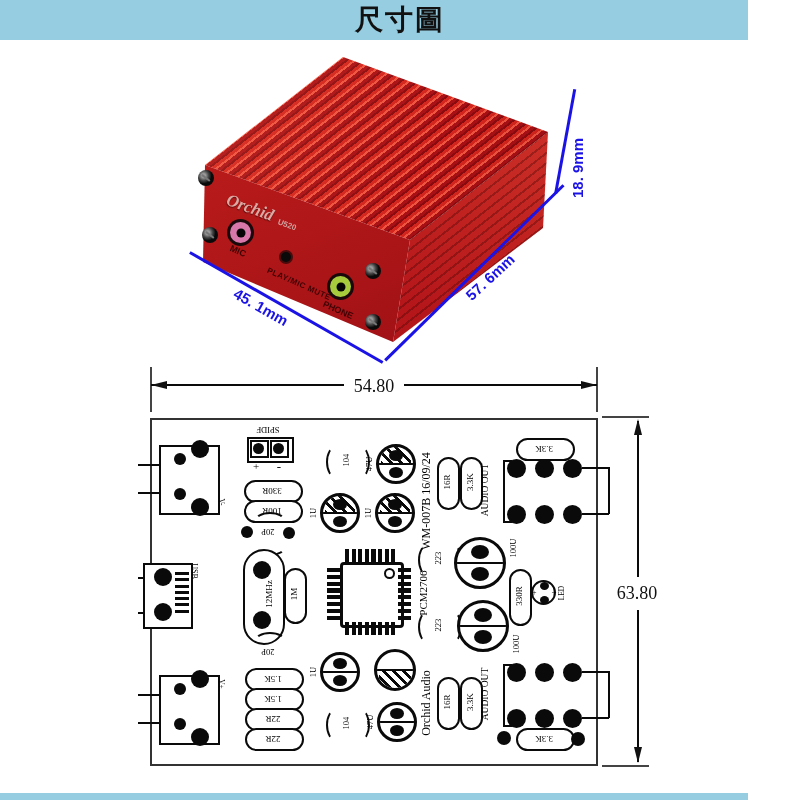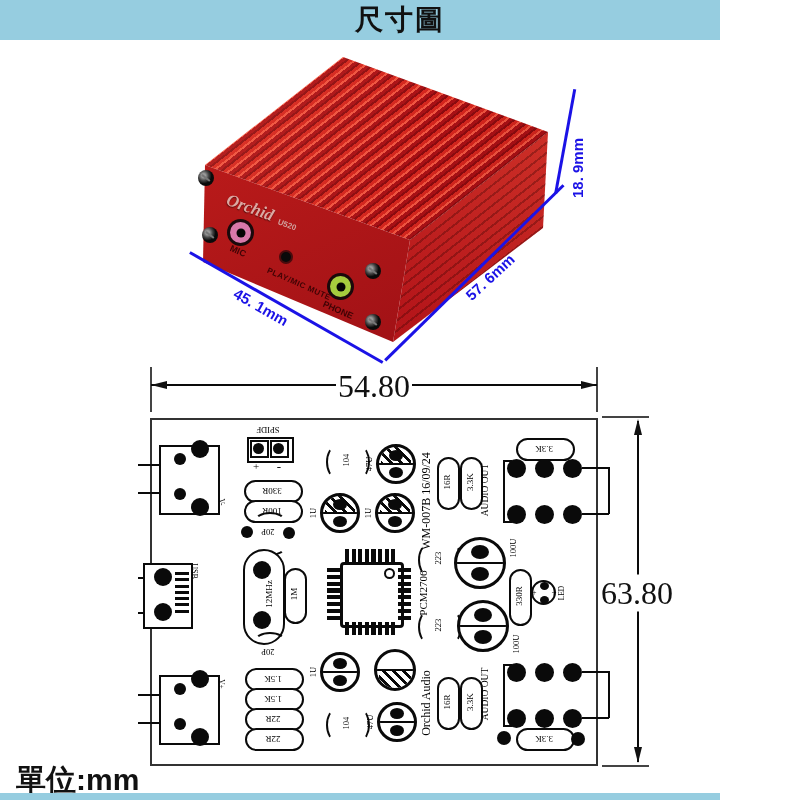--- a/index.html
+++ b/index.html
@@ -1,17 +1,17 @@
 <!DOCTYPE html>
 <html><head>
 <meta charset="utf-8">
 <style>
   html,body{margin:0;padding:0;background:#fff;}
   .page{position:relative;width:720px;height:800px;background:#fff;overflow:hidden;
-        font-family:"Liberation Sans",sans-serif;}
+        font-family:"Liberation Sans",sans-serif;padding-left:28px;}
   
   .titlebar{position:absolute;left:0;top:0;width:800px;height:40px;background:#96cde0;
             display:flex;align-items:center;justify-content:center;}
   .titlebar span{font-size:28px;font-weight:bold;color:#111;letter-spacing:2px;}
   .footstrip{position:absolute;left:0;bottom:0;width:800px;height:7px;background:#96cde0;}
   .unitlab{position:absolute;left:16px;top:760px;font-size:30px;font-weight:600;color:#111;}
   
   .face{position:absolute;inset:0;}
   .ph-top{clip-path:polygon(343px 57px,548px 132px,410px 240px,205px 165px);
      background:repeating-linear-gradient(142deg,#8a0b0f 0 2px,#d3251d 2px 5px,#ee5440 5px 7px,#a81015 7px 10px);}
@@ -43,21 +43,21 @@
   .outl2{position:absolute;border:2px solid #0a0a0a;background:#fff;}
   .stad{position:absolute;border:2.5px solid #0a0a0a;border-radius:999px;background:#fff;}
   .pad{position:absolute;background:#0a0a0a;border-radius:50%;}
   .circ{position:absolute;border:3px solid #0a0a0a;border-radius:50%;background:#fff;overflow:hidden;}
   .hatch{position:absolute;left:6%;right:6%;
      background:repeating-linear-gradient(45deg,#0a0a0a 0 2.5px,transparent 2.5px 7px);}
   .arc{position:absolute;border:2.5px solid transparent;border-radius:50%;}
   .pin{position:absolute;background:#0a0a0a;}
   .dot1{position:absolute;width:7px;height:7px;border:2px solid #0a0a0a;border-radius:50%;background:#fff;}
   .slab{position:absolute;font-family:"Liberation Serif",serif;color:#000;line-height:1;white-space:nowrap;}
-  .dimtxt{position:absolute;font-family:"Liberation Serif",serif;font-size:32px;color:#111;
+  .dimtxt{position:absolute;font-family:"Liberation Serif",serif;font-size:18px;color:#111;
       transform:translate(-50%,-50%);background:#fff;padding:0 2px;white-space:nowrap;}
   .arrow{position:absolute;width:0;height:0;}
   .arr-l{border-top:4px solid transparent;border-bottom:4px solid transparent;border-right:16px solid #111;}
   .arr-r{border-top:4px solid transparent;border-bottom:4px solid transparent;border-left:16px solid #111;}
   .arr-u{border-left:4px solid transparent;border-right:4px solid transparent;border-bottom:16px solid #111;}
   .arr-d{border-left:4px solid transparent;border-right:4px solid transparent;border-top:16px solid #111;}
 </style>
 </head>
 <body>
 
@@ -333,15 +333,14 @@
         <div class="vl" style="left: 503px; top: 664px; height: 62px;"></div>
         <div class="hl" style="left: 503px; top: 664px; width: 9px;"></div>
         <div class="hl" style="left: 503px; top: 725px; width: 9px;"></div>
         <div class="hl" style="left: 582px; top: 671px; width: 27px;"></div>
         <div class="hl" style="left: 582px; top: 717px; width: 27px;"></div>
         <div class="vl" style="left: 608px; top: 671px; height: 47px;"></div>
         <div class="slab" style="left: 486px; top: 694px; font-size: 9.5px; transform: translate(-50%, -50%) rotate(-90deg);">AUDIO OUT</div>
       </div>
   </section>
 
-  <div class="unitlab">單位:mm</div>
   <div class="footstrip"></div>
 </div>
 
 </body></html>

